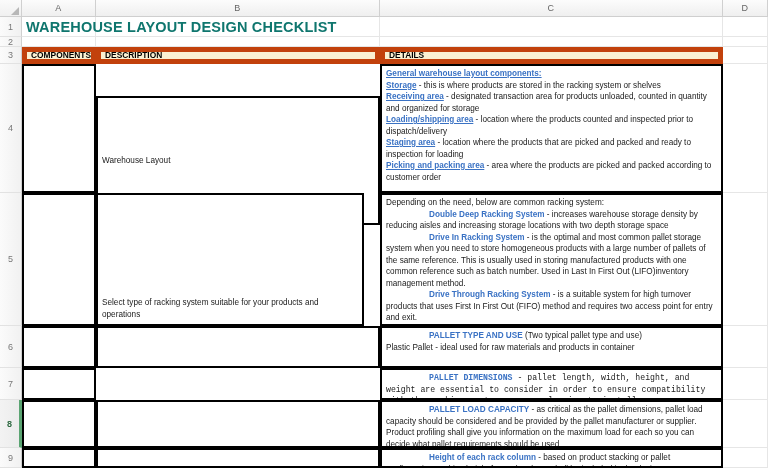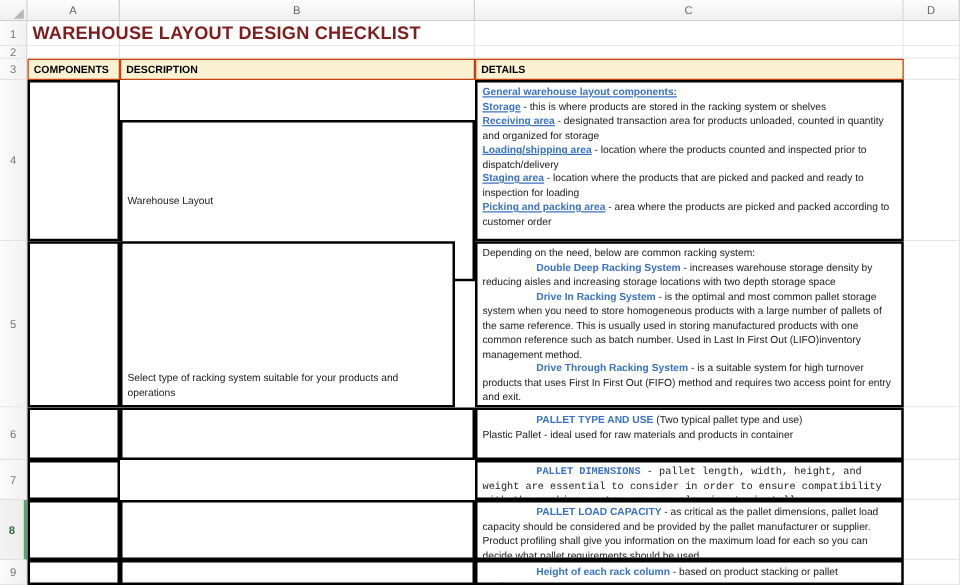--- a/index.html
+++ b/index.html
@@ -65,27 +65,27 @@
     font-size:8.2px;line-height:11.5px;color:#1a1a1a;
     padding:2px 3px 2px 4px;
     overflow:hidden;
   }
   .cell.mid{display:flex;align-items:center;margin-top:32px;}
   .cell.bottomtext{display:flex;align-items:flex-end;}
   .cell.hdr{
     background:#faf0d2;
     font-weight:bold;font-size:8.4px;color:#000;
     display:flex;align-items:center;
-    border:1px solid #c2410c;
+    border:5px solid #c2410c;
   }
   .cell.top{display:block;}
 
   .title{
     position:absolute;
-    font-weight:bold;font-size:14.5px;color:#7f1d1d;
+    font-weight:bold;font-size:14.5px;color:#0f766e;
     letter-spacing:.2px;white-space:nowrap;
     display:flex;align-items:center;
   }
 
   
   b.k{color:#3a72c4;font-weight:bold;margin-left:43px;}
   b.ku{color:#3a72c4;font-weight:bold;text-decoration:underline;}
   .para{display:block;}
 </style>
 </head>

